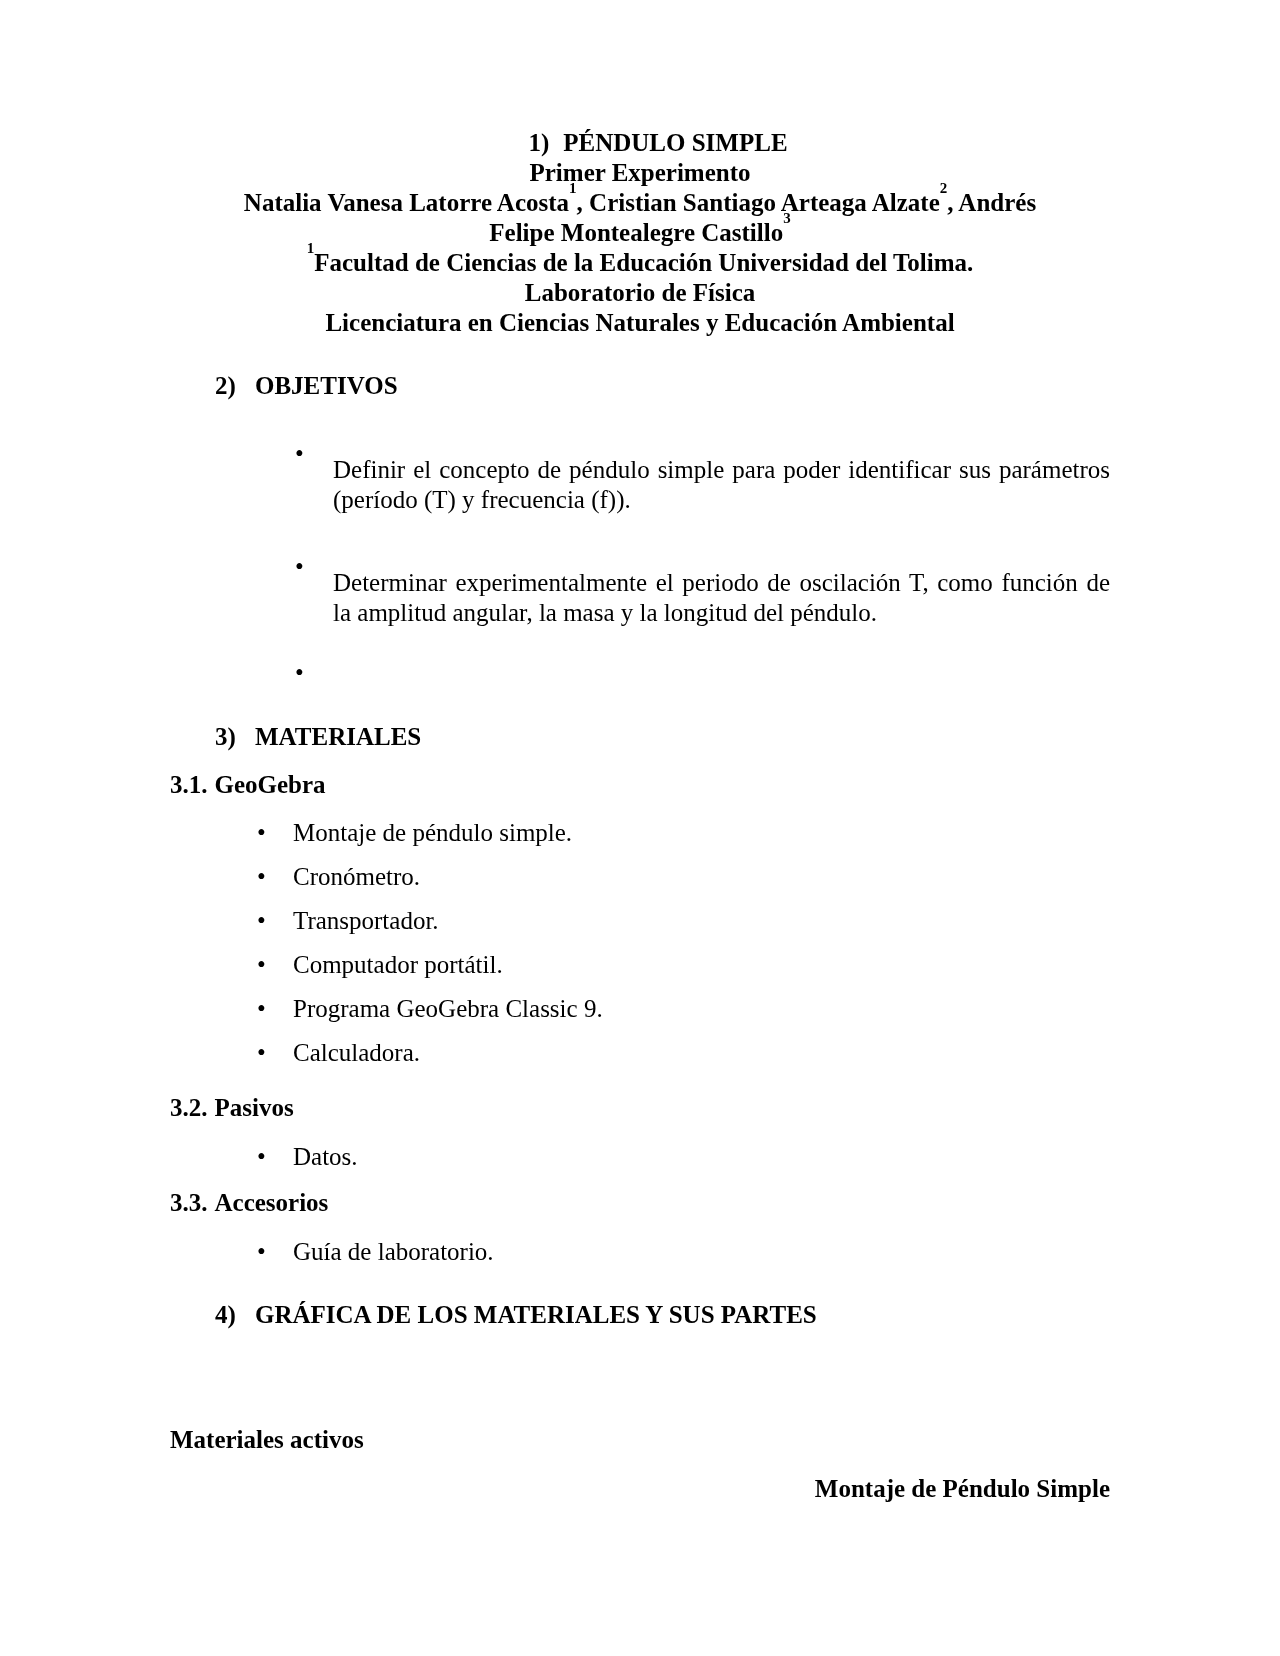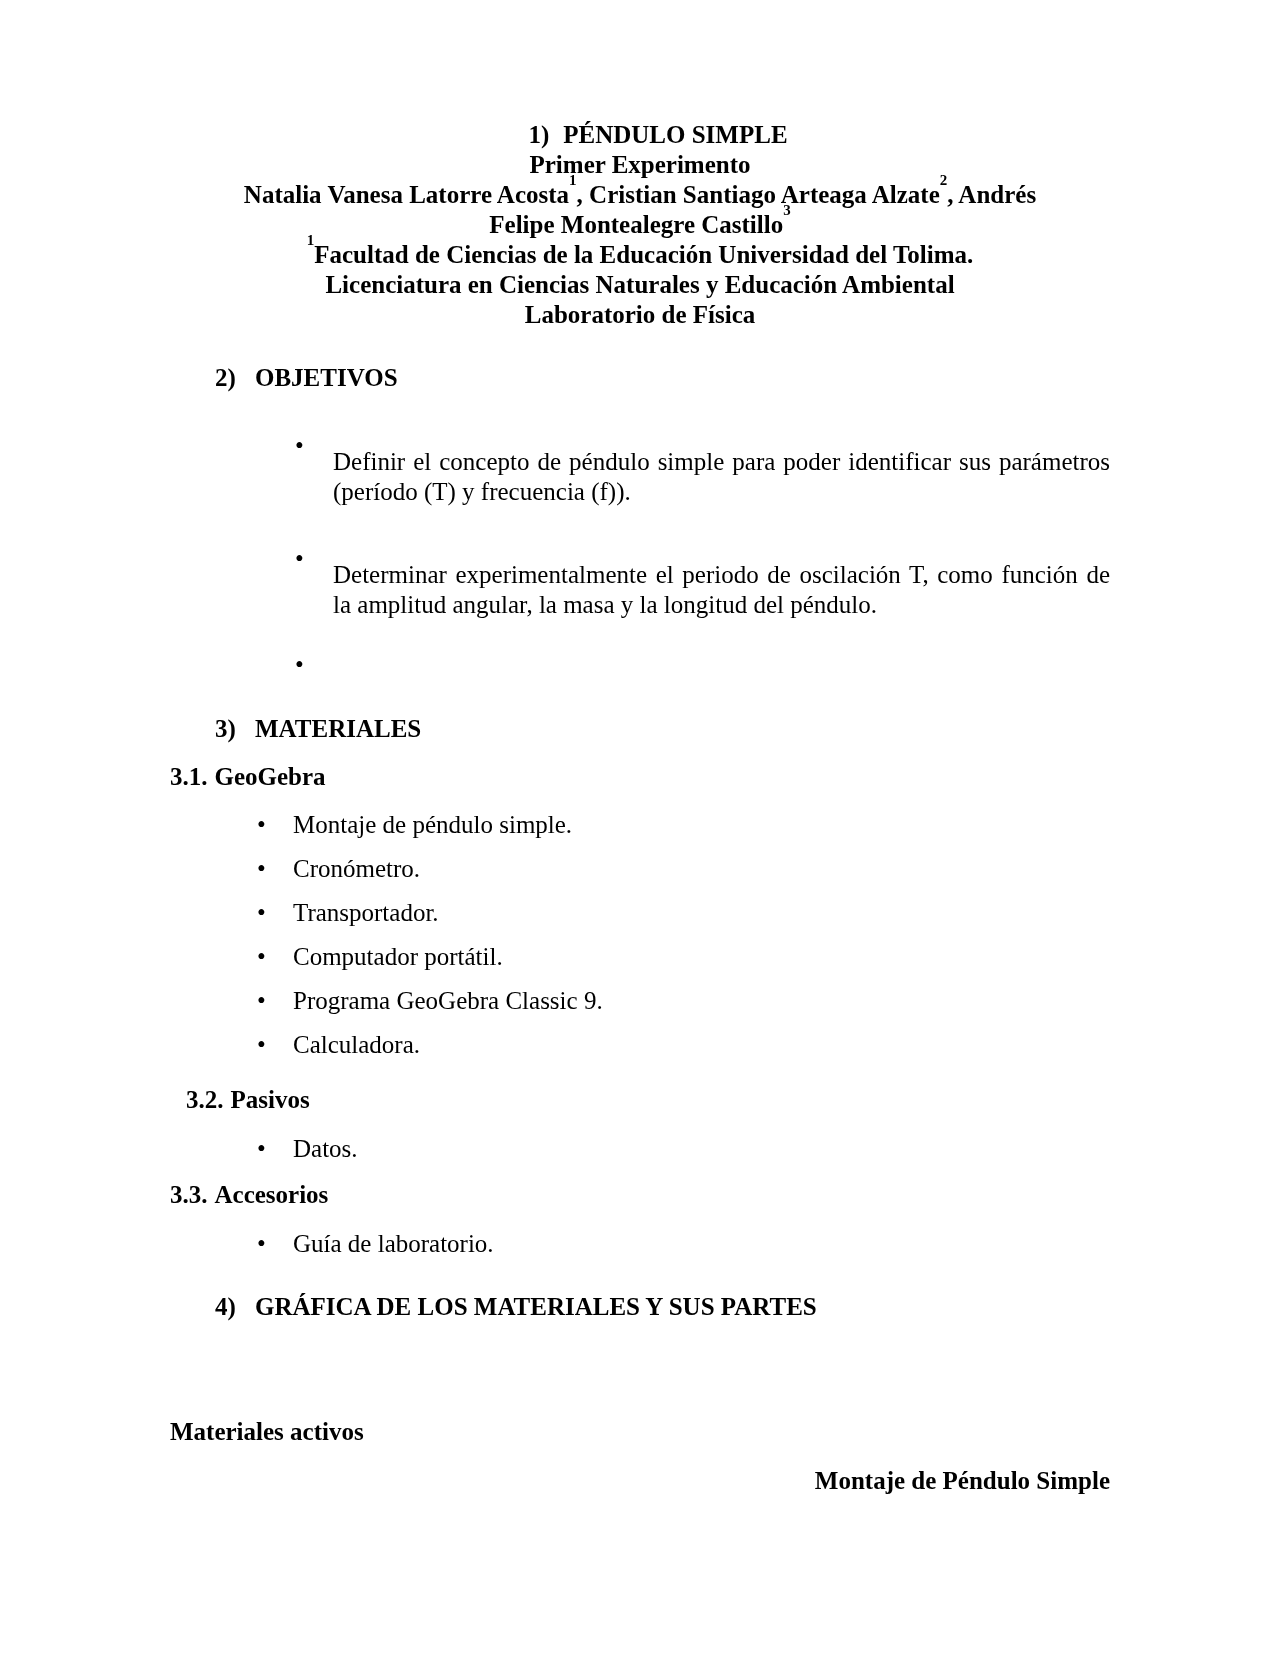--- a/index.html
+++ b/index.html
@@ -11,21 +11,21 @@
     color: #000000;
     font-family: "Liberation Serif", "DejaVu Serif", serif;
     font-size: 25px;
     line-height: 30px;
     overflow: hidden;
   }
   .content {
     position: absolute;
     left: 170px;
     right: 170px;
-    top: 0;
+    top: 8px;
     padding-top: 120px;
   }
 
   
   .doc-header { font-weight: bold; text-align: center; }
   .doc-header .h-line { line-height: 30px; }
   .title-line .inner { position: relative; left: 18px; display: inline-block; }
   .title-num { margin-right: 14px; }
   sup.fn {
     font-size: 15px;
@@ -62,21 +62,21 @@
 
   
   .m-objetivos    { margin-top: 33px; }
   .m-obj1         { margin-top: 38px; }
   .m-obj2         { margin-top: 37px; }
   .m-obj3         { margin-top: 30px; }
   .m-materiales   { margin-top: 34px; }
   .m-activos      { margin-top: 18px; }
   .m-mat-first    { margin-top: 18px; }
   .m-mat          { margin-top: 14px; }
-  .m-pasivos      { margin-top: 25px; margin-left: 16px; }
+  .m-pasivos      { margin-top: 25px; }
   .m-datos        { margin-top: 19px; }
   .m-accesorios   { margin-top: 16px; }
   .m-guia         { margin-top: 19px; }
   .m-grafica      { margin-top: 33px; }
   .m-mat-activos  { margin-top: 95px; }
   .m-fig-title    { margin-top: 19px; }
 </style>
 </head>
 <body>
 
@@ -84,22 +84,22 @@
   <div class="content">
 
     <header class="doc-header">
       <div class="h-line title-line">
         <span class="inner"><span class="title-num">1)</span><span>PÉNDULO SIMPLE</span></span>
       </div>
       <div class="h-line">Primer Experimento</div>
       <div class="h-line"><span>Natalia Vanesa Latorre Acosta</span><sup class="fn">1</sup><span>, Cristian Santiago Arteaga Alzate</span><sup class="fn">2</sup><span>, Andrés</span></div>
       <div class="h-line"><span>Felipe Montealegre Castillo</span><sup class="fn">3</sup></div>
       <div class="h-line"><sup class="fn">1</sup><span>Facultad de Ciencias de la Educación Universidad del Tolima.</span></div>
+      <div class="h-line">Laboratorio de Física</div>
       <div class="h-line">Licenciatura en Ciencias Naturales y Educación Ambiental</div>
-      <div class="h-line">Laboratorio de Física</div>
     </header>
 
     <div class="section-heading m-objetivos">
       <span class="sec-num">2)</span><span>OBJETIVOS</span>
     </div>
 
     <div class="obj-item m-obj1">
       <span class="bullet">•</span>
       <div class="btext">Definir el concepto de péndulo simple para poder identificar sus parámetros (período (T) y frecuencia (f)).</div>
     </div>

